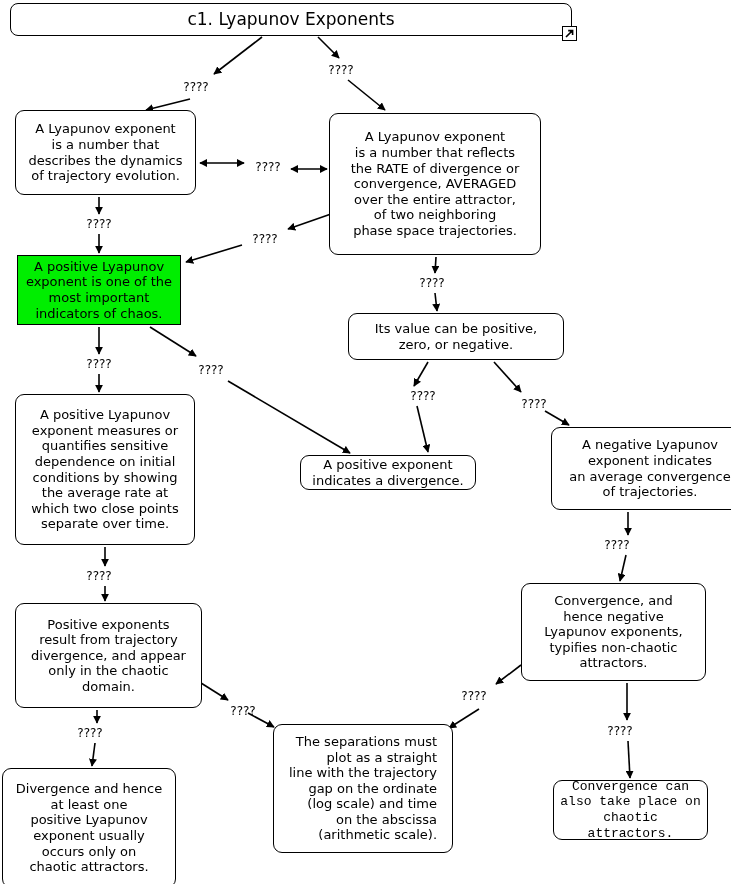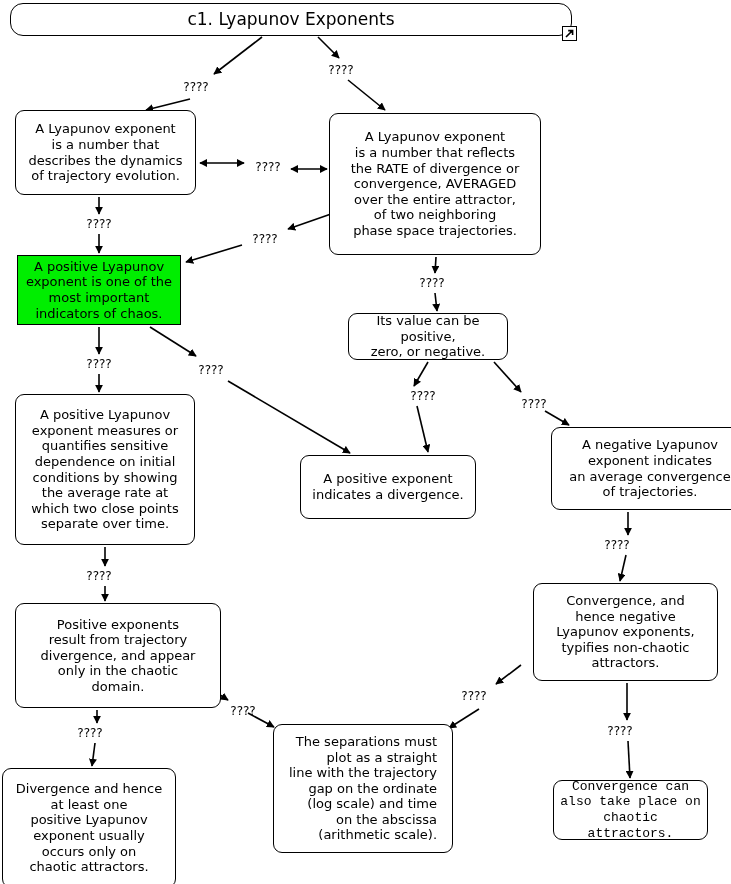--- a/index.html
+++ b/index.html
@@ -36,21 +36,21 @@
     justify-content: center;
     text-align: center;
     line-height: 1.2;
     font-size: 13px;
     padding: 3px 5px;
     border-radius: 9px;
     white-space: pre-line;
     z-index: 2;
   }
   .node.title-node {
-    border-radius: 13px;
+    border-radius: 8px;
     font-size: 17px;
     padding: 2px 8px;
   }
   .node.highlight {
     border-radius: 0;
     background: #00ee00;
   }
   .edge-label {
     position: absolute;
     font-size: 12px;
@@ -134,42 +134,42 @@
 is a number that reflects
 the RATE of divergence or
 convergence, AVERAGED
 over the entire attractor,
 of two neighboring
 phase space trajectories.</div>
       <div class="node highlight" style="left: 17px; top: 255px; width: 164px; height: 70px;">A positive Lyapunov
 exponent is one of the
 most important
 indicators of chaos.</div>
-      <div class="node" style="left: 348px; top: 313px; width: 160px; height: 47px;">Its value can be positive,
+      <div class="node" style="left: 348px; top: 313px; width: 216px; height: 47px;">Its value can be positive,
 zero, or negative.</div>
       <div class="node" style="left: 15px; top: 394px; width: 180px; height: 151px;">A positive Lyapunov
 exponent measures or
 quantifies sensitive
 dependence on initial
 conditions by showing
 the average rate at
 which two close points
 separate over time.</div>
-      <div class="node" style="left: 300px; top: 455px; width: 176px; height: 64px; text-align: center;">A positive exponent
+      <div class="node" style="left: 300px; top: 455px; width: 176px; height: 35px; text-align: center;">A positive exponent
 indicates a divergence.</div>
       <div class="node" style="left: 532px; top: 427px; width: 198px; height: 83px; margin-left: 19px;">A negative Lyapunov
 exponent indicates
 an average convergence
 of trajectories.</div>
-      <div class="node" style="left: 15px; top: 603px; width: 206px; height: 105px;">Positive exponents
+      <div class="node" style="left: 15px; top: 603px; width: 187px; height: 105px;">Positive exponents
 result from trajectory
 divergence, and appear
 only in the chaotic
 domain.</div>
-      <div class="node" style="left: 521px; top: 583px; width: 185px; height: 98px; margin-left: 12px;">Convergence, and
+      <div class="node" style="left: 521px; top: 583px; width: 185px; height: 98px;">Convergence, and
 hence negative
 Lyapunov exponents,
 typifies non-chaotic
 attractors.</div>
       <div class="node" style="left: 2px; top: 768px; width: 174px; height: 120px;">Divergence and hence
 at least one
 positive Lyapunov
 exponent usually
 occurs only on
 chaotic attractors.</div>

